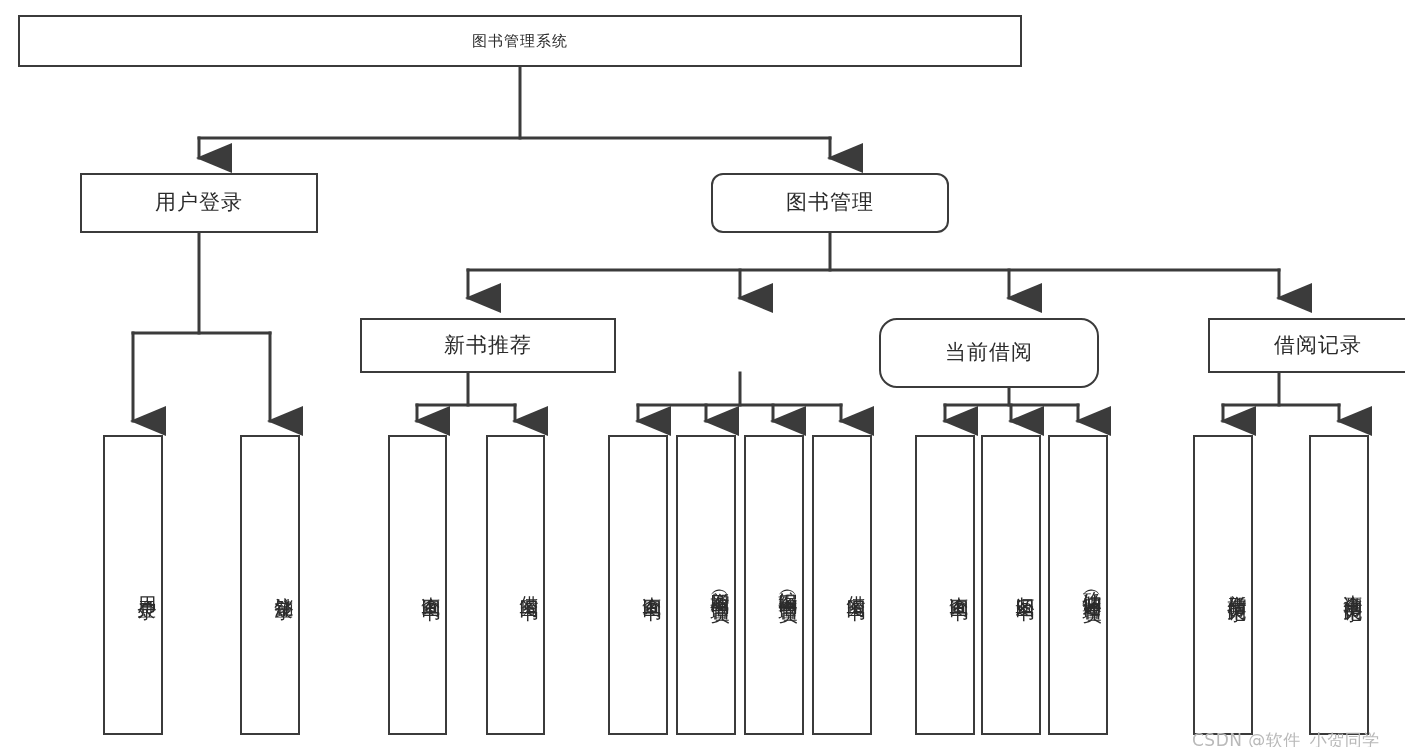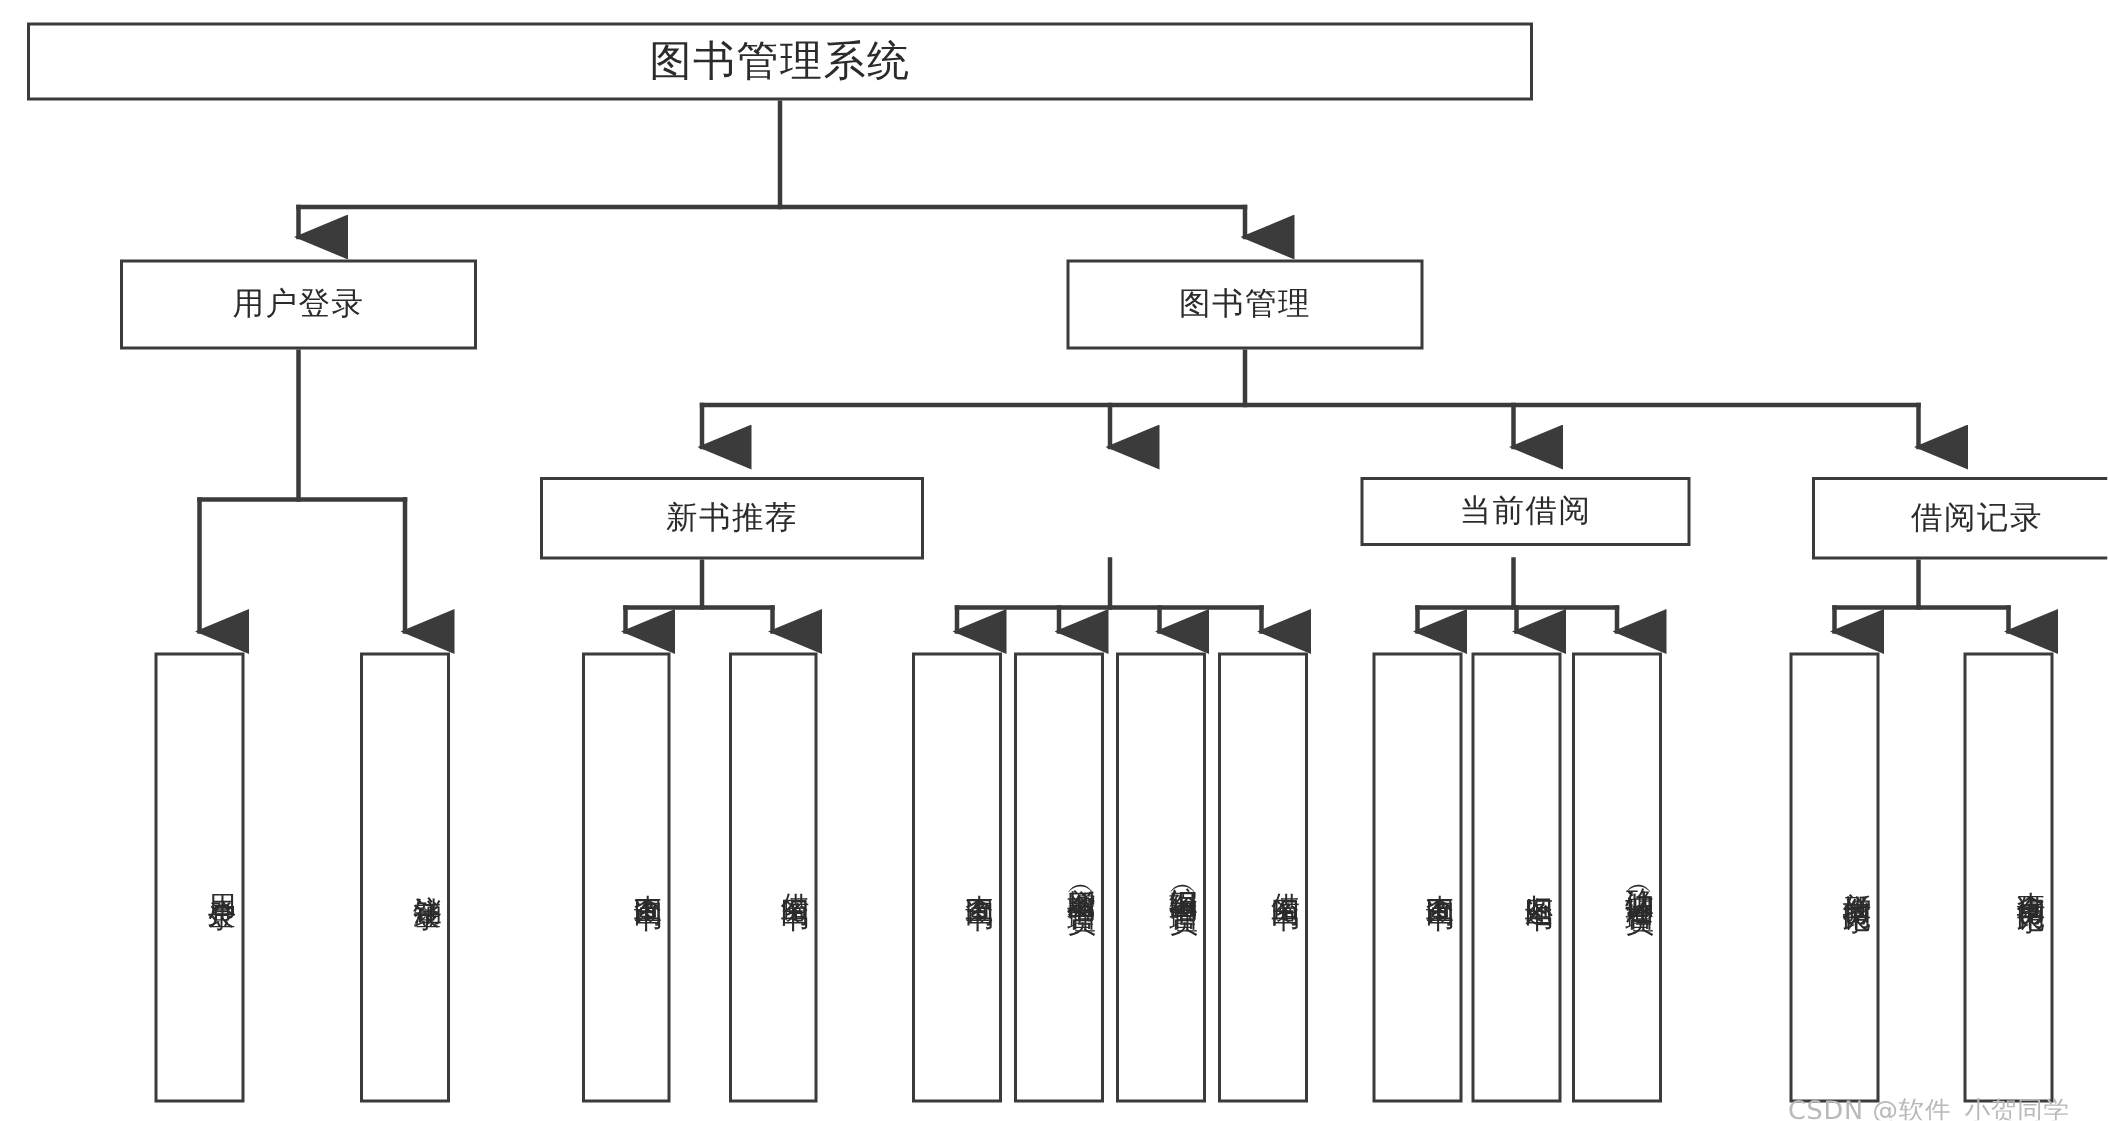--- a/index.html
+++ b/index.html
@@ -36,21 +36,21 @@
     justify-content: center;
     color: #2b2b2b;
     text-align: center;
   }
   .node.horiz {
     font-size: 21px;
     line-height: 1.2;
     letter-spacing: 1px;
   }
   .node.root {
-    font-size: 28px;
+    font-size: 15px;
   }
   .node.vert {
     writing-mode: vertical-rl;
     text-orientation: upright;
     font-size: 19px;
     line-height: 1.45;
     letter-spacing: 2px;
     padding: 10px 0;
     align-items: flex-start;
     justify-content: center;
@@ -130,28 +130,28 @@
     </g>
   </svg>
 
   <div class="node horiz root" style="left:18px; top:15px; width:1004px; height:52px;">
     <span class="htext">图书管理系统</span>
   </div>
 
   <div class="node horiz" style="left:80px; top:173px; width:238px; height:60px;">
     <span class="htext">用户登录</span>
   </div>
-  <div class="node horiz" style="left:711px; top:173px; width:238px; height:60px;">
+  <div class="node horiz" style="left:711px; top:173px; width:238px; height:60px;border-radius:12px;">
     <span class="htext">图书管理</span>
   </div>
 
   <div class="node horiz" style="left:360px; top:318px; width:256px; height:55px;">
     <span class="htext">新书推荐</span>
   </div>
-  <div class="node horiz" style="left:907px; top:318px; width:220px; height:46px;">
+  <div class="node horiz" style="left:879px; top:318px; width:220px; height:70px;border-radius:18px;">
     <span class="htext">当前借阅</span>
   </div>
   <div class="node horiz" style="left:1170px; top:318px; width:220px; height:55px;margin-left:38px;">
     <span class="htext">借阅记录</span>
   </div>
 
   <div class="node vert" style="left:103px; top:435px; width:60px; height:300px;">
     <span class="vtext">用户登录</span>
   </div>
   <div class="node vert" style="left:240px; top:435px; width:60px; height:300px;">

